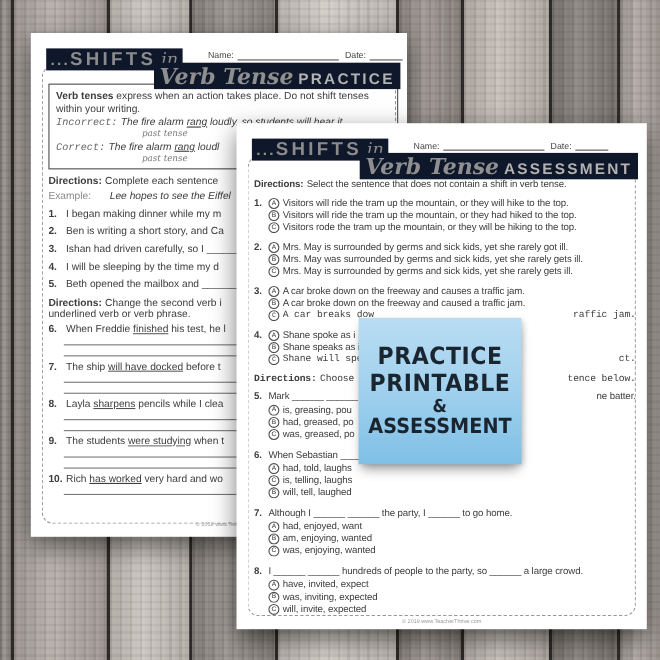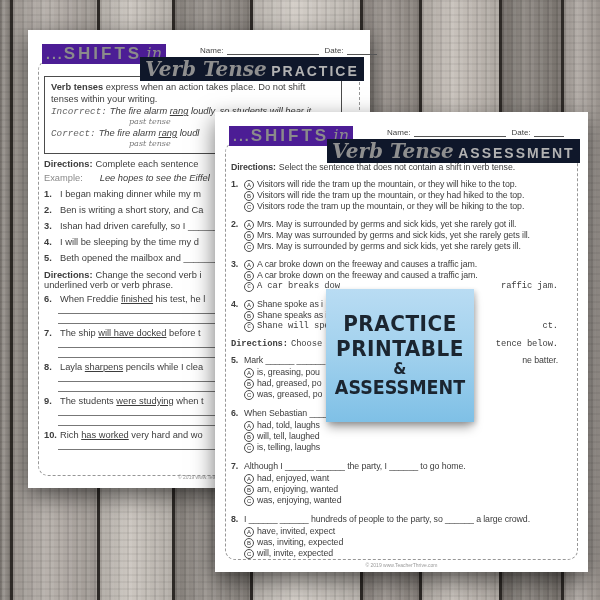--- a/index.html
+++ b/index.html
@@ -16,33 +16,33 @@
   .wood::after{content:"";position:absolute;inset:0;
       background:repeating-linear-gradient(180deg, rgba(0,0,0,0.05) 0 2px, transparent 2px 7px);
       pointer-events:none;}
 
   
   .page{position:absolute;background:#ffffff;box-shadow:0 8px 22px rgba(0,0,0,0.55);}
   .practice{left:28px;top:30px;width:342px;height:458px;z-index:1;}
   .assessment{left:215px;top:112px;width:373px;height:460px;z-index:2;}
   .frame{position:absolute;left:10px;right:10px;top:30px;bottom:12px;
          border:1.5px dashed #979797;border-radius:10px;}
-  .hdr-left{position:absolute;left:14px;top:14px;background:#4c1d95;padding:0 4px;z-index:2;white-space:nowrap;}
+  .hdr-left{position:absolute;left:14px;top:14px;background:#0f172a;padding:0 4px;z-index:2;white-space:nowrap;}
   .dots{color:#8f8f8f;font-weight:bold;letter-spacing:2px;font-size:14px;}
   .shifts{font-weight:bold;letter-spacing:3px;color:#8b8b8b;font-size:17px;}
   .inword{font-family:"DejaVu Serif",serif;font-style:italic;color:#8b8b8b;font-size:16px;}
   .hdr-script{position:absolute;left:112px;top:27px;background:#0f172a;padding:0 5px;z-index:2;white-space:nowrap;}
   .script{font-family:"DejaVu Serif",serif;font-style:italic;font-weight:bold;color:#8f8f8f;font-size:20px;}
   .kind{font-weight:bold;letter-spacing:2px;color:#b2b2b2;font-size:14px;}
-  .namedate{position:absolute;left:172px;right:8px;top:16px;font-size:8px;color:#444;white-space:nowrap;z-index:2;}
+  .namedate{position:absolute;left:161px;right:8px;top:16px;font-size:8px;color:#444;white-space:nowrap;z-index:2;}
   .blank{display:inline-block;border-bottom:1px solid #555;height:8px;vertical-align:bottom;}
   .name-blank{width:92px;margin:0 6px 0 3px;}
   .date-blank{width:30px;margin-left:3px;}
 
-  .content{position:absolute;left:16px;right:28px;font-size:9.3px;color:#3d3d3d;z-index:1;}
+  .content{position:absolute;left:16px;right:8px;font-size:9.3px;color:#3d3d3d;z-index:1;}
   .practice .content{top:46px;}
   .assessment .content{top:50px;font-size:8.8px;letter-spacing:-0.1px;}
 
   .dlab{font-weight:bold;margin-right:3px;}
   .dir{margin-top:5px;white-space:nowrap;overflow:hidden;}
   .split{display:flex;font-family:Liberation Mono, monospace;}
   .rt{margin-left:auto;padding-right:2px;}
 
   
   .info-box{border:1.5px solid #4c4c4c;padding:4px 6px;line-height:1.3;white-space:normal;}
@@ -289,27 +289,27 @@
           <b class="num">6.</b>
           <span>When Sebastian ______________</span>
         </div>
       <div class="opt">
           <span class="nsp"></span>
           <span class="circ">A</span>
           <span>had, told, laughs</span>
         </div>
       <div class="opt">
           <span class="nsp"></span>
+          <span class="circ">C</span>
+          <span>is, telling, laughs</span>
+        </div>
+      <div class="opt">
+          <span class="nsp"></span>
           <span class="circ">B</span>
           <span>will, tell, laughed</span>
-        </div>
-      <div class="opt">
-          <span class="nsp"></span>
-          <span class="circ">C</span>
-          <span>is, telling, laughs</span>
         </div>
     </div>
 
     <div class="q">
       <div class="stem">
           <b class="num">7.</b>
           <span>Although I ______ ______ the party, I ______ to go home.</span>
         </div>
       <div class="opt">
           <span class="nsp"></span>

